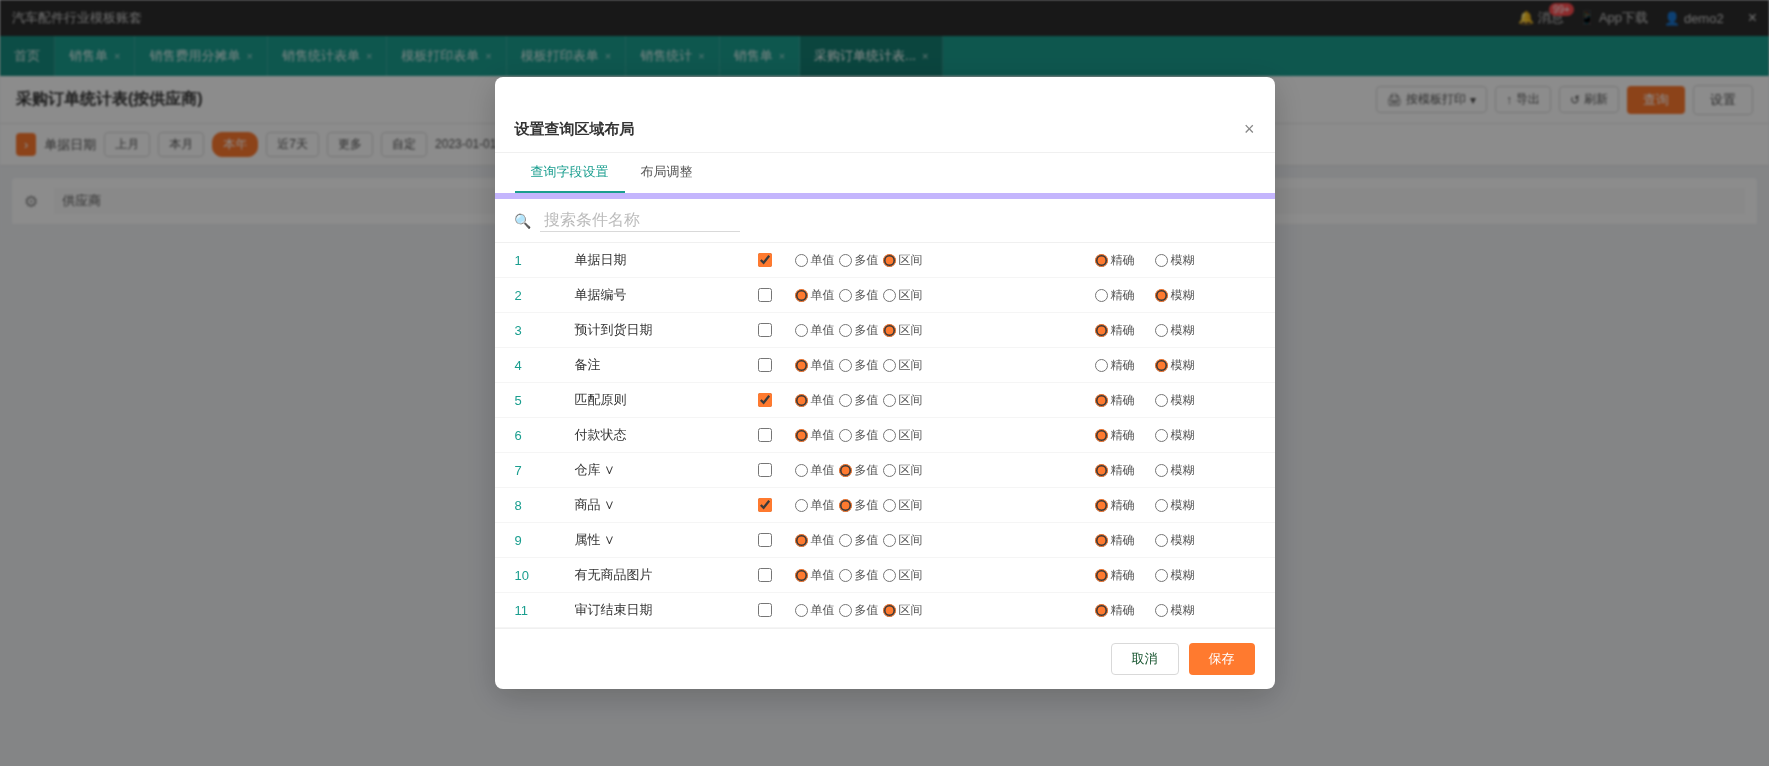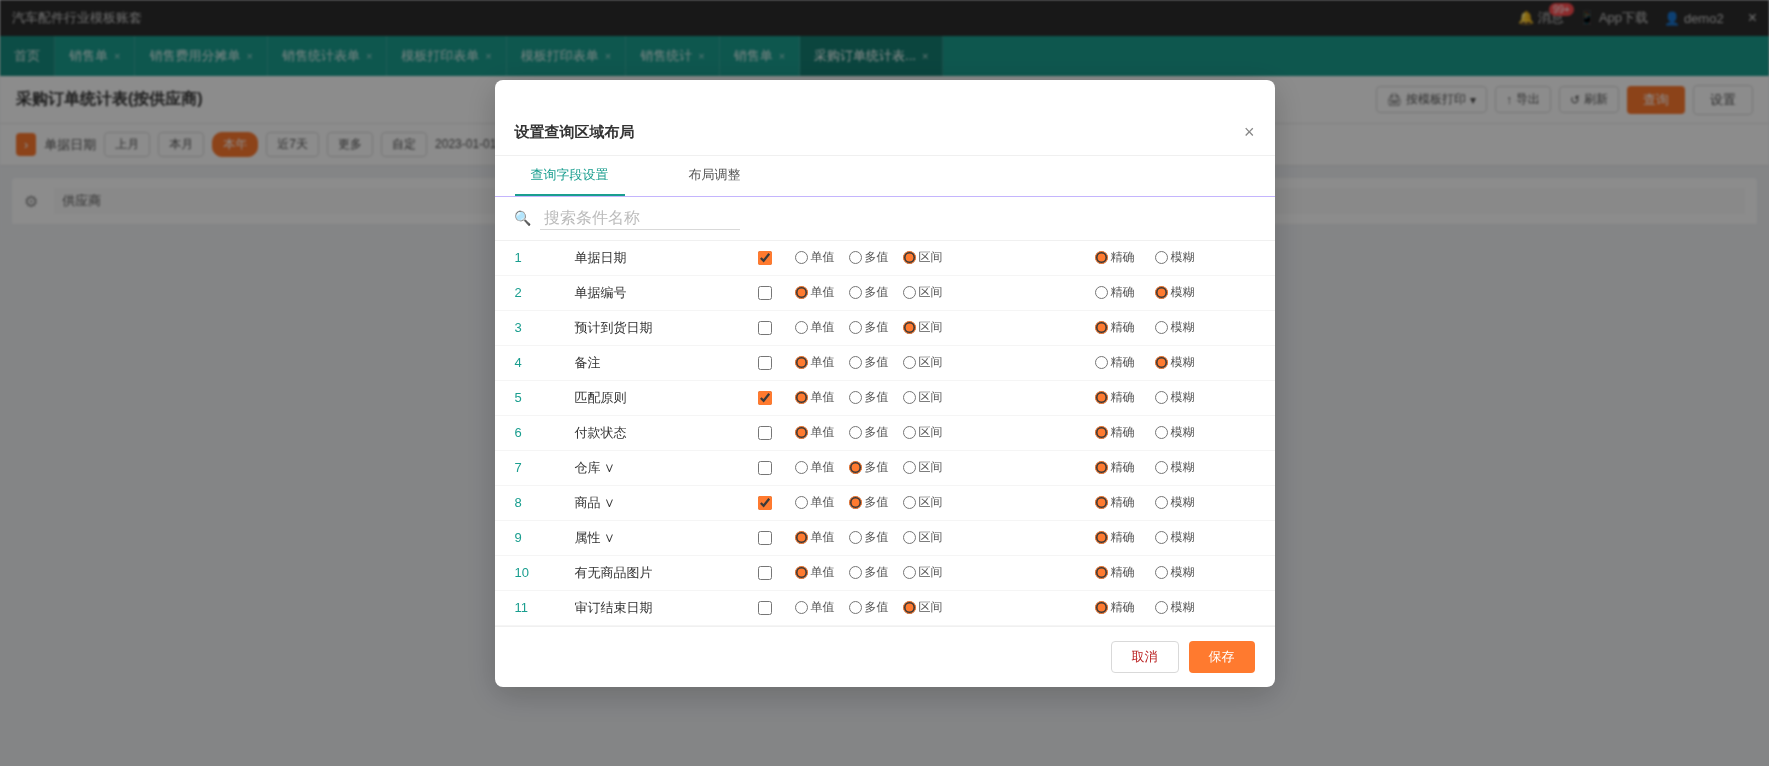--- a/index.html
+++ b/index.html
@@ -162,22 +162,21 @@
       border-bottom: 1px solid #f0f0f0;
       margin-top: 30px;
     }
     .dialog-title { font-size: 15px; font-weight: 600; color: #333; }
     .dialog-close { cursor: pointer; color: #888; font-size: 18px; }
 
     
     .dialog-tabs {
       display: flex;
       padding: 0 20px;
-      border-bottom: 1px solid #c4b5fd;
-      gap: 48px;
+      border-bottom: 6px solid #c4b5fd;
     }
     .dtab {
       padding: 10px 16px;
       cursor: pointer;
       font-size: 13px;
       color: #555;
       border-bottom: 2px solid transparent;
     }
     .dtab.active {
       color: #1a9e8f;
@@ -229,21 +228,21 @@
       font-size: 13px;
     }
     .row-num { color: #1a9e8f; font-weight: 500; }
     .row-name { color: #333; }
 
     
     .cb-wrap { display: flex; align-items: center; justify-content: center; }
     input[type="checkbox"] { width: 14px; height: 14px; accent-color: #ff7a2f; cursor: pointer; }
 
     
-    .radio-group { display: flex; align-items: center; gap: 14px; }
+    .radio-group { display: flex; align-items: center; gap: 4px; }
     .radio-option { display: flex; align-items: center; gap: 3px; font-size: 12px; color: #555; cursor: pointer; }
     input[type="radio"] { width: 13px; height: 13px; accent-color: #ff7a2f; cursor: pointer; }
 
     
     .match-group { display: flex; align-items: center; gap: 20px; }
 
     
     .dialog-table::-webkit-scrollbar { width: 6px; }
     .dialog-table::-webkit-scrollbar-track { background: #f5f5f5; }
     .dialog-table::-webkit-scrollbar-thumb { background: #ccc; border-radius: 3px; }
@@ -256,21 +255,21 @@
       gap: 10px;
       border-top: 1px solid #f0f0f0;
     }
     .btn-cancel {
       padding: 6px 20px;
       border: 1px solid #d9d9d9;
       background: white;
       border-radius: 4px;
       cursor: pointer;
       font-size: 13px;
-      color: #b91c1c;
+      color: #14532d;
     }
     .btn-save {
       padding: 6px 20px;
       background: #ff7a2f;
       color: white;
       border: none;
       border-radius: 4px;
       cursor: pointer;
       font-size: 13px;
     }

